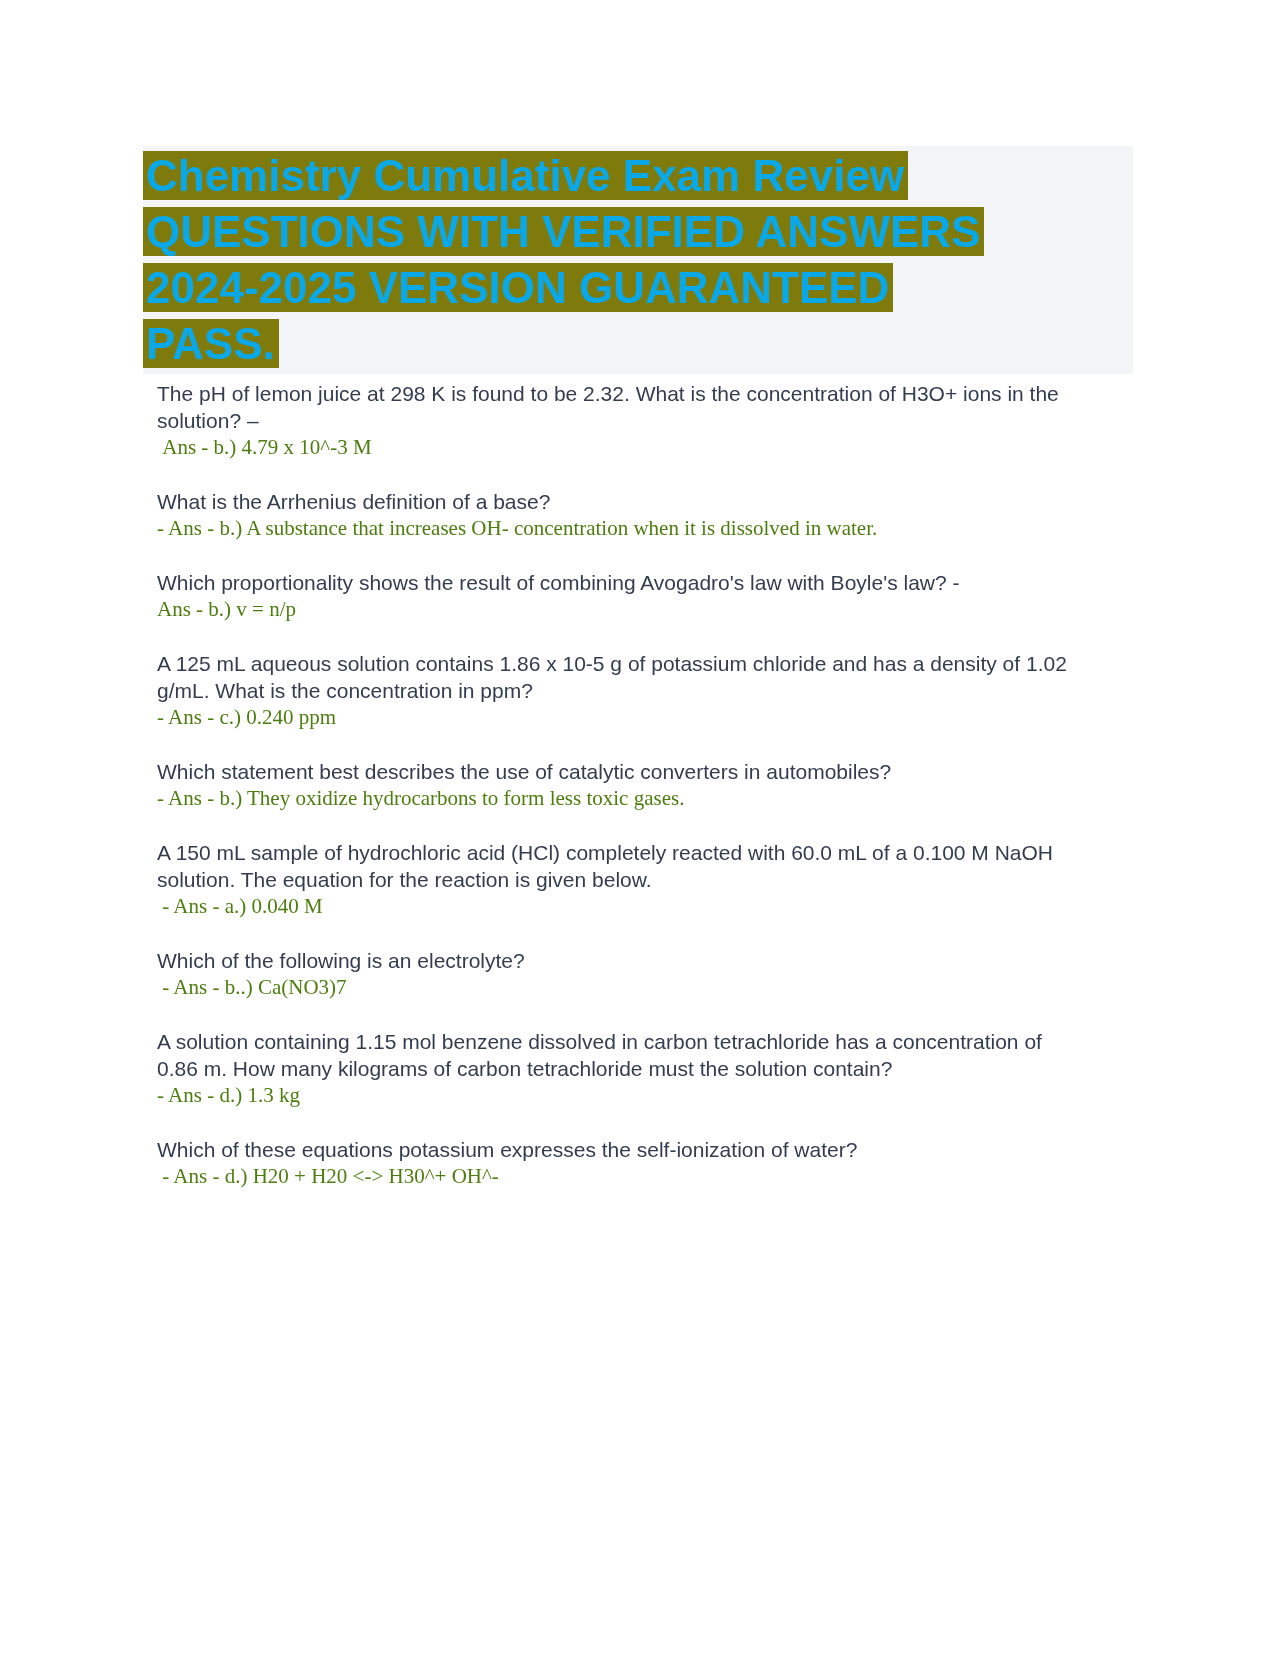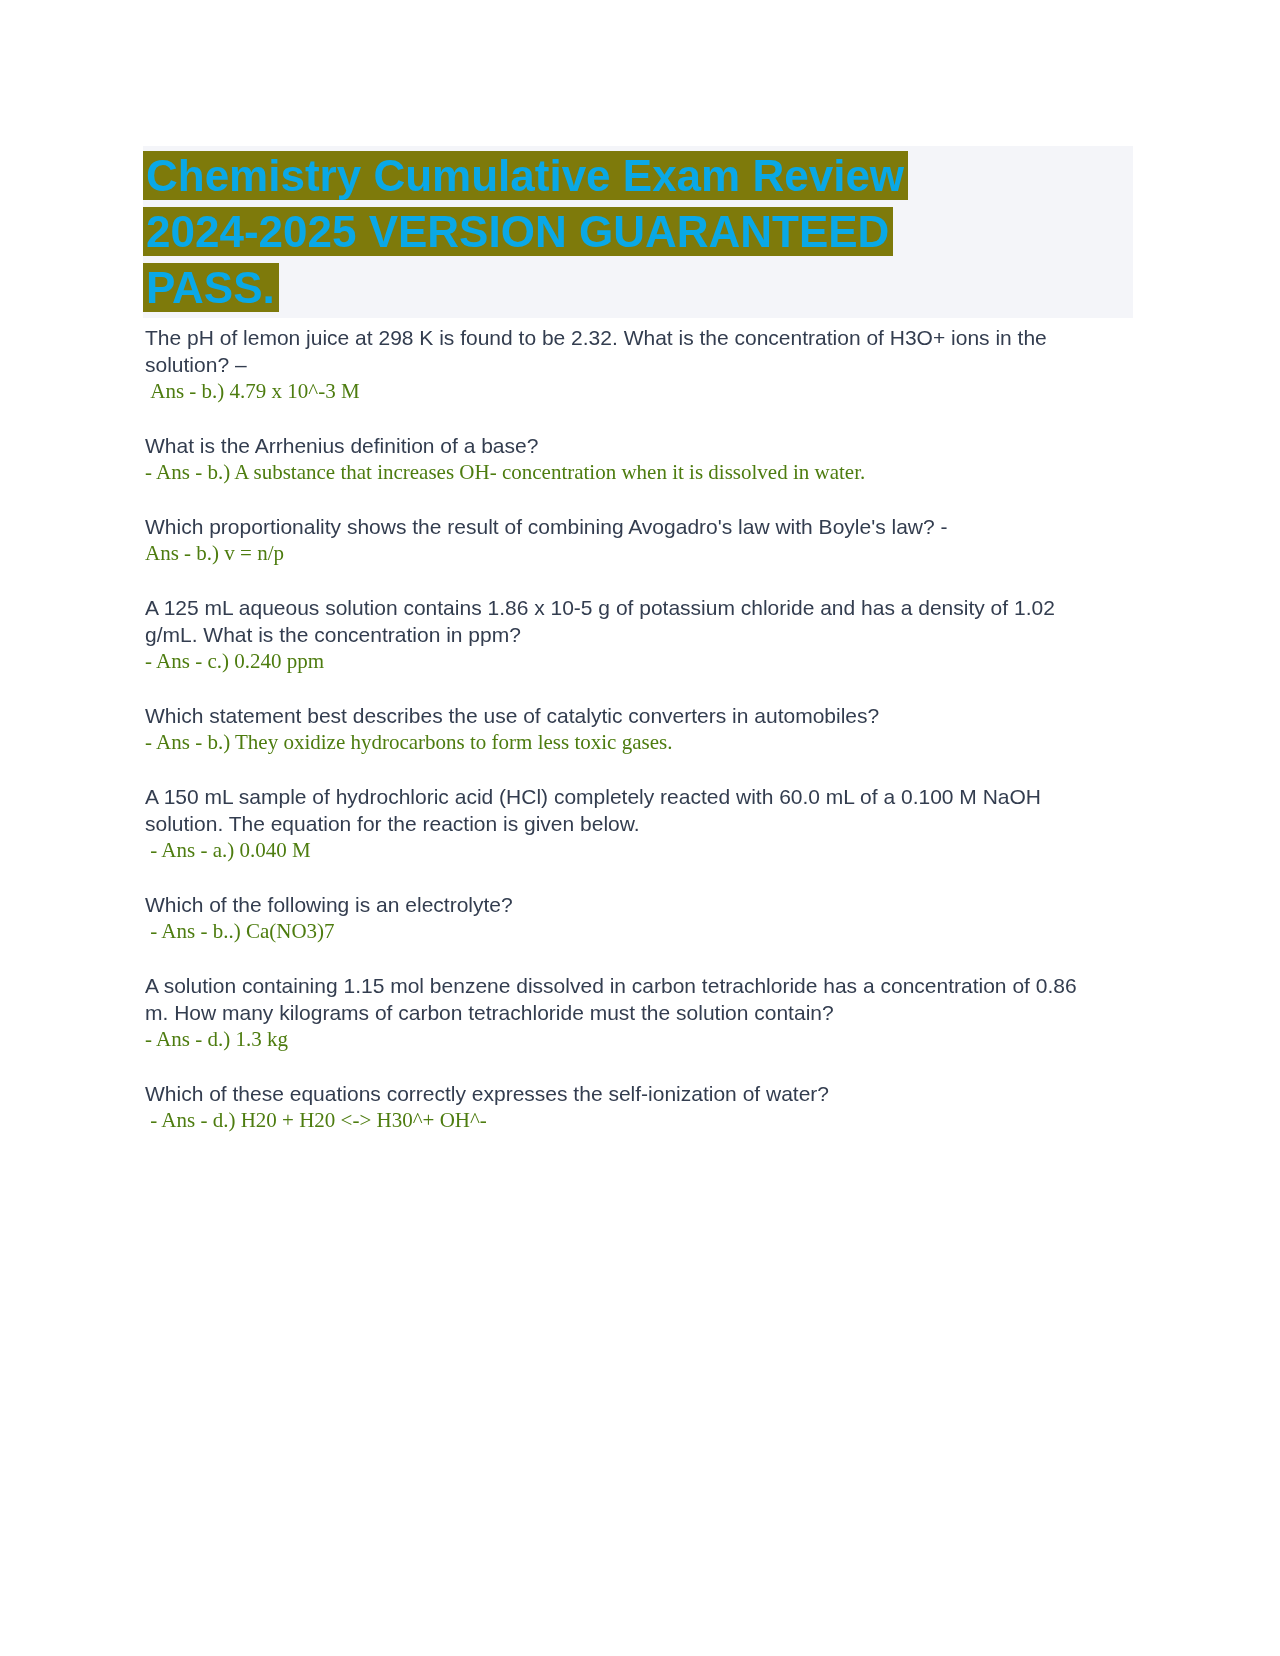--- a/index.html
+++ b/index.html
@@ -39,41 +39,42 @@
     padding: 0 4px 0 3px;
   }
   .content {
     margin: 6px 0 0 145px;
     width: 940px;
     font-size: 21px;
     line-height: 27px;
     color: #333d4f;
   }
   .qa {
-    margin: 0 0 27px 0;
+    margin: 0 0 27px 12px;
   }
   .question {
     white-space: pre-wrap;
     color: #333d4f;
   }
   .answer {
     display: block;
     white-space: pre-wrap;
     color: #4d7c0f;
     font-family: Liberation Serif, serif;
   }
 </style>
 </head>
 <body>
 
 <div class="page">
 
   <div class="title-box">
     <h1 class="doc-title">
       <span class="tline"><span class="hl">Chemistry Cumulative Exam Review</span></span>
+      <span class="tline"><span class="hl">QUESTIONS WITH VERIFIED ANSWERS</span></span>
       <span class="tline"><span class="hl">2024-2025 VERSION GUARANTEED</span></span>
       <span class="tline"><span class="hl">PASS.</span></span>
     </h1>
   </div>
 
   <main class="content">
 
     <p class="qa">
       <span class="question">The pH of lemon juice at 298 K is found to be 2.32. What is the concentration of H3O+ ions in the solution? –</span>
       <span class="answer"> Ans - b.) 4.79 x 10^-3 M</span>
@@ -109,20 +110,20 @@
       <span class="question">Which of the following is an electrolyte?</span>
       <span class="answer"> - Ans - b..) Ca(NO3)7</span>
     </p>
 
     <p class="qa">
       <span class="question">A solution containing 1.15 mol benzene dissolved in carbon tetrachloride has a concentration of 0.86 m. How many kilograms of carbon tetrachloride must the solution contain?</span>
       <span class="answer">- Ans - d.) 1.3 kg</span>
     </p>
 
     <p class="qa">
-      <span class="question">Which of these equations correctly expresses the self-ionization of water?</span>
+      <span class="question">Which of these equations potassium expresses the self-ionization of water?</span>
       <span class="answer"> - Ans - d.) H20 + H20 &lt;-&gt; H30^+ OH^-</span>
     </p>
 
 
   </main>
 
 </div>
 
 </body></html>

